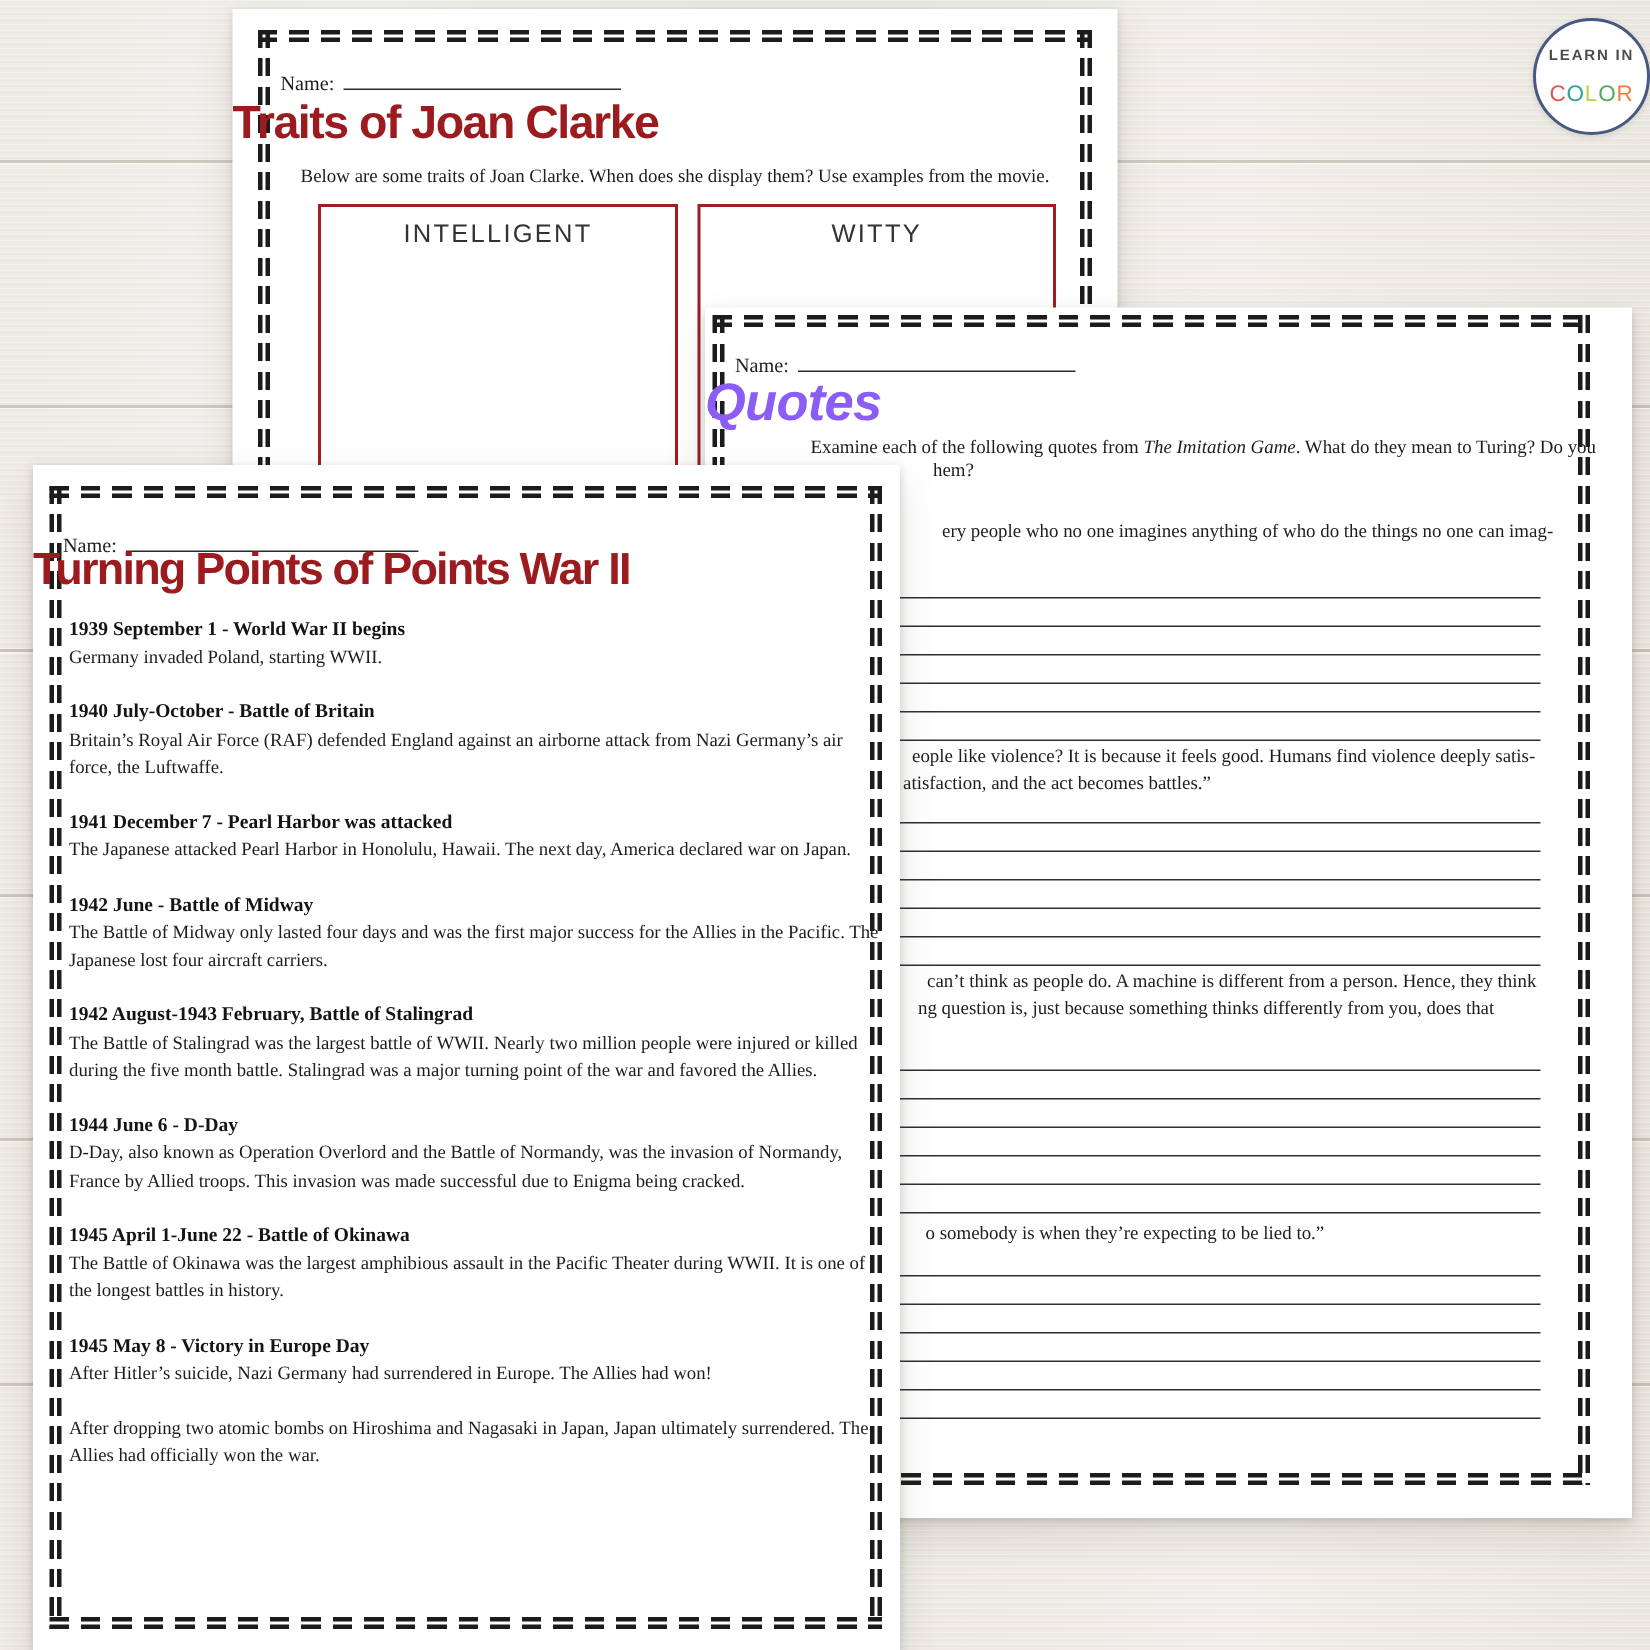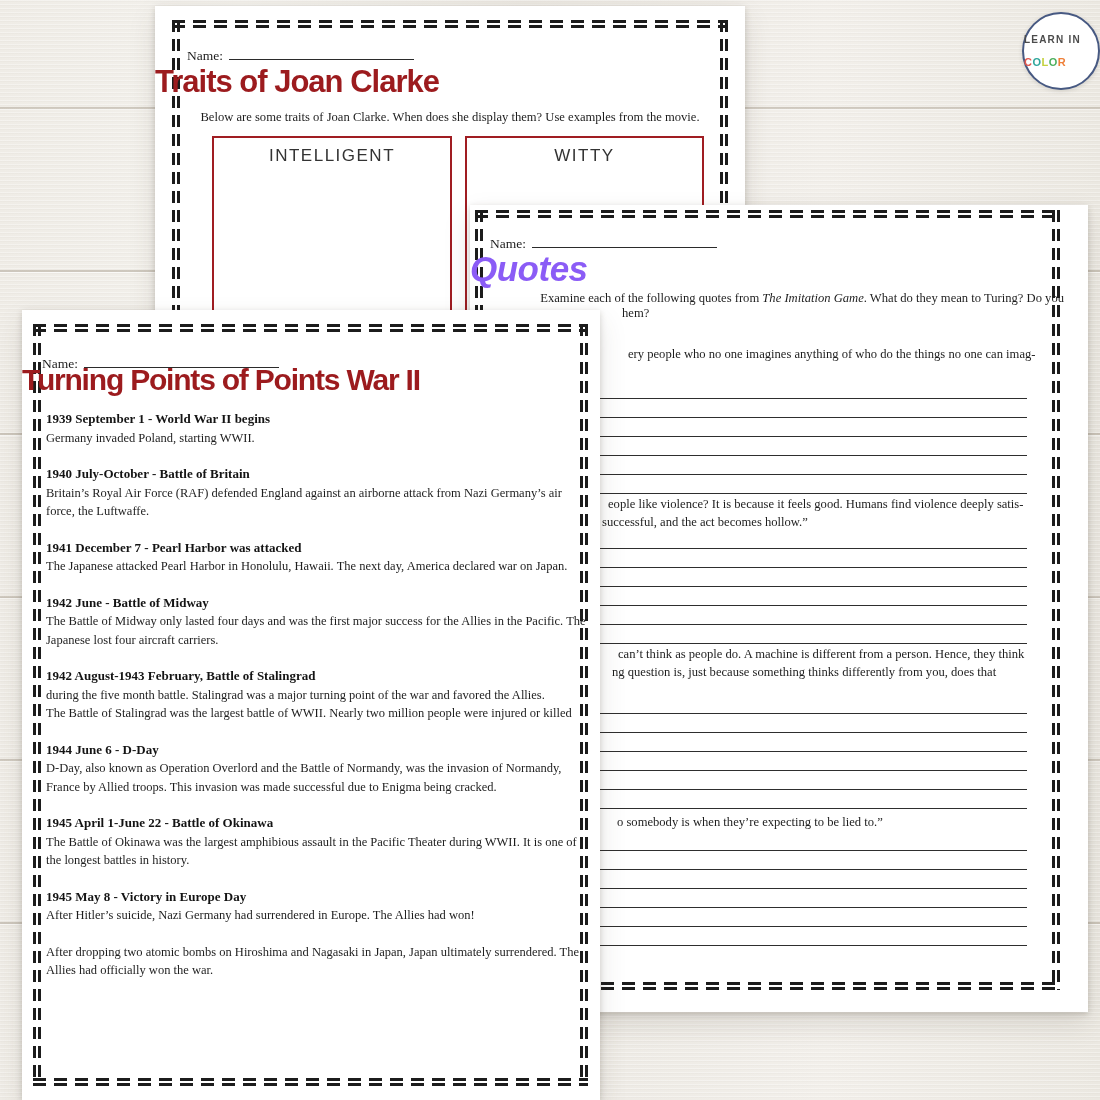--- a/index.html
+++ b/index.html
@@ -62,24 +62,24 @@
   .pg-wwii .namerow{left:20px;top:44px;}
   .pg-wwii .ptitle{top:53px;font-size:30px;letter-spacing:-1.2px;}
   .entries{position:absolute;left:24px;right:18px;top:100px;}
   .entry{margin-bottom:18px;}
   .eh{font-size:13px;font-weight:bold;color:#141414;line-height:18.5px;white-space:nowrap;}
   .eb{font-size:12.5px;color:#1d1d1d;line-height:18.5px;white-space:nowrap;}
 
   
   .logo{position:absolute;left:1022px;top:12px;width:74px;height:74px;border-radius:50%;
     background:#fff;border:2px solid #475982;z-index:5;display:flex;flex-direction:column;
-    align-items:flex-start;justify-content:center;box-shadow:0 1px 4px rgba(80,70,60,.18);
+    align-items:center;justify-content:center;box-shadow:0 1px 4px rgba(80,70,60,.18);
     font-family:"Liberation Sans", sans-serif;}
   .logo-top{font-size:10px;font-weight:bold;letter-spacing:1.2px;color:#4c4c4c;}
-  .logo-bottom{font-size:11px;font-weight:bold;letter-spacing:0.5px;margin-top:11px;}
+  .logo-bottom{font-size:15px;font-weight:normal;letter-spacing:0.5px;margin-top:11px;}
 </style>
 </head>
 <body>
 
 <div class="scene">
   <div class="wood"></div>
 
   <section class="page pg-traits">
     <div class="dframe">
       <div class="dstrip dh dt"></div>
@@ -118,21 +118,21 @@
     <div class="answers" style="top:175px">
       <div class="ans"></div>
         <div class="ans"></div>
         <div class="ans"></div>
         <div class="ans"></div>
         <div class="ans"></div>
         <div class="ans"></div>
     </div>
 
     <div class="frag" style="left:138px;top:292px">eople like violence? It is because it feels good. Humans find violence deeply satis-</div>
-    <div class="frag" style="left:132px;top:310px">successful, and the act becomes hollow.”</div>
+    <div class="frag" style="left:132px;top:310px">atisfaction, and the act becomes battles.”</div>
     <div class="answers" style="top:325px">
       <div class="ans"></div>
         <div class="ans"></div>
         <div class="ans"></div>
         <div class="ans"></div>
         <div class="ans"></div>
         <div class="ans"></div>
     </div>
 
     <div class="frag" style="left:148px;top:442px">can’t think as people do. A machine is different from a person. Hence, they think</div>
@@ -182,22 +182,22 @@
         <div class="eh">1941 December 7 - Pearl Harbor was attacked</div>
         <div class="eb">The Japanese attacked Pearl Harbor in Honolulu, Hawaii. The next day, America declared war on Japan.</div>
       </div>
       <div class="entry">
         <div class="eh">1942 June - Battle of Midway</div>
         <div class="eb">The Battle of Midway only lasted four days and was the first major success for the Allies in the Pacific. The</div>
         <div class="eb">Japanese lost four aircraft carriers.</div>
       </div>
       <div class="entry">
         <div class="eh">1942 August-1943 February, Battle of Stalingrad</div>
+        <div class="eb">The Battle of Stalingrad was the largest battle of WWII. Nearly two million people were injured or killed</div>
         <div class="eb">during the five month battle. Stalingrad was a major turning point of the war and favored the Allies.</div>
-        <div class="eb">The Battle of Stalingrad was the largest battle of WWII. Nearly two million people were injured or killed</div>
       </div>
       <div class="entry">
         <div class="eh">1944 June 6 - D-Day</div>
         <div class="eb">D-Day, also known as Operation Overlord and the Battle of Normandy, was the invasion of Normandy,</div>
         <div class="eb">France by Allied troops. This invasion was made successful due to Enigma being cracked.</div>
       </div>
       <div class="entry">
         <div class="eh">1945 April 1-June 22 - Battle of Okinawa</div>
         <div class="eb">The Battle of Okinawa was the largest amphibious assault in the Pacific Theater during WWII. It is one of</div>
         <div class="eb">the longest battles in history.</div>

